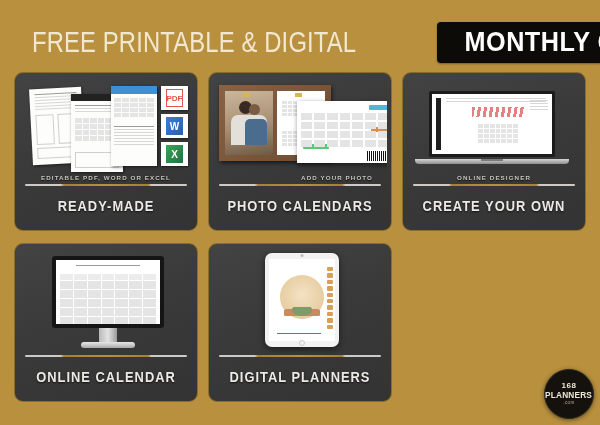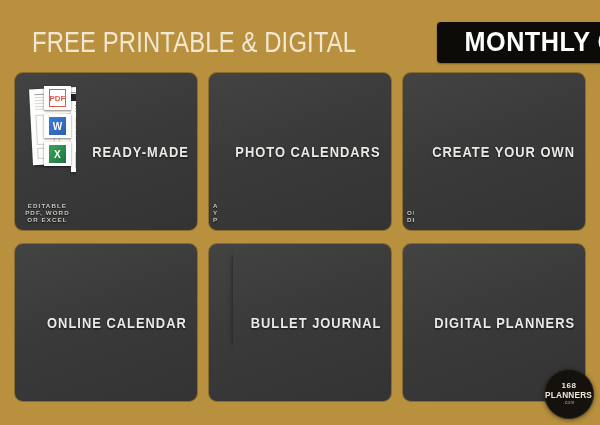--- a/index.html
+++ b/index.html
@@ -68,21 +68,21 @@
     border-radius: 9px;
     position: relative;
     overflow: hidden;
     padding: 5px;
   }
   .card-inner {
     position: absolute;
     inset: 4px;
     border-radius: 6px;
     display: flex;
-    flex-direction: row;
+    flex-direction: column;
   }
   .art {
     flex: 1 1 auto;
     position: relative;
     overflow: hidden;
   }
   .sublabel {
     position: absolute;
     left: 0; right: 0;
     bottom: 3px;
@@ -636,41 +636,20 @@
         </div>
         <div class="mon-neck"></div>
         <div class="mon-foot"></div>
         <div class="sublabel"></div>
       </div>
       <div class="divider"></div>
       <div class="title">ONLINE CALENDAR</div>
     </div>
   </div>
 
-  <div class="card">
-    <div class="card-inner">
-      <div class="art">
-        <div class="notebook">
-          <div class="nb-spine"></div>
-          <div class="ruleblock" style="left:26px;top:8px;width:40px;">
-            <div class="rule dk"></div>
-          </div>
-          <div class="gridbox" style="left:8px;top:16px;width:26px;height:60px;"></div>
-          <div class="gridbox" style="left:36px;top:16px;width:26px;height:60px;"></div>
-          <div class="gridbox" style="left:36px;top:16px;width:26px;height:16px;"></div>
-        </div>
-        <div class="hand"></div>
-        <div class="pen"></div>
-        <div class="pen-tip"></div>
-        <div class="sublabel"></div>
-      </div>
-      <div class="divider"></div>
-      <div class="title">BULLET JOURNAL</div>
-    </div>
-  </div>
 
   <div class="card">
     <div class="card-inner">
       <div class="art">
         <div class="hand6"></div>
         <div class="tablet">
           <div class="tablet-cam"></div>
           <div class="page">
             <div class="wreath"></div>
             <div class="tab-strip">

